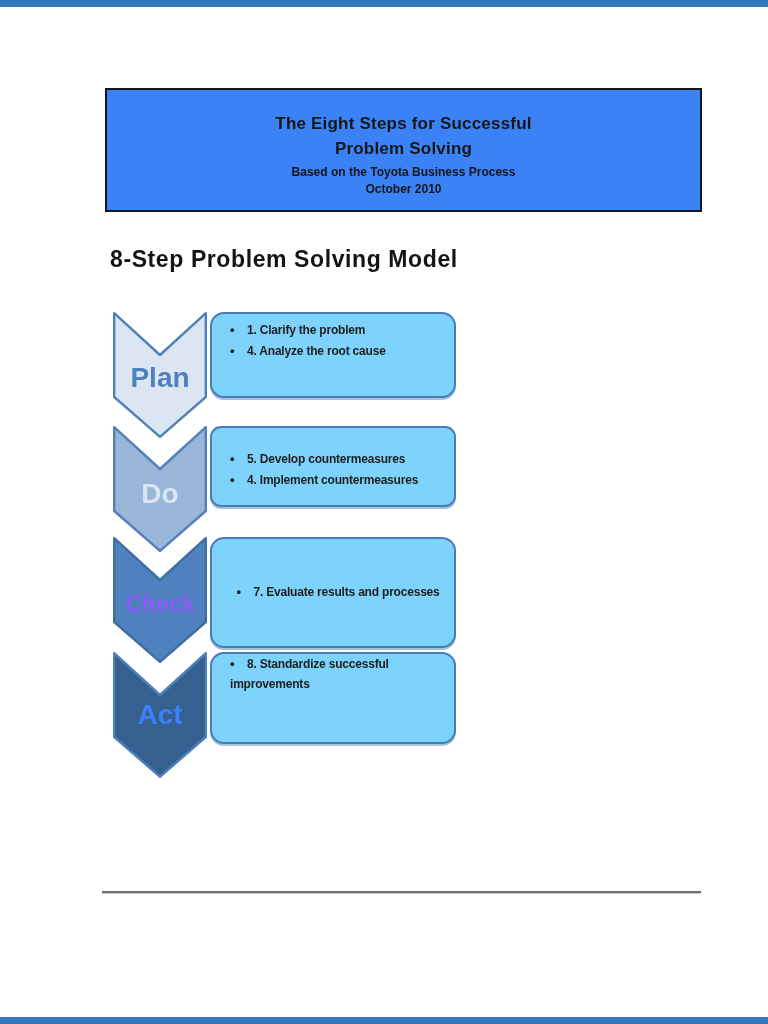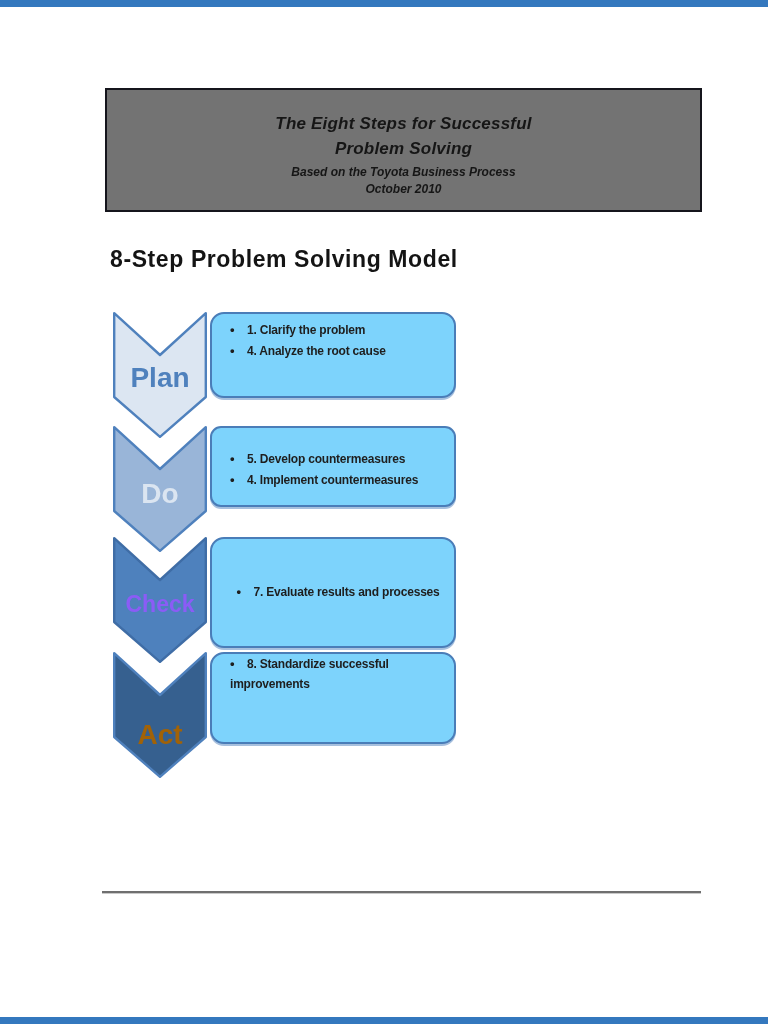--- a/index.html
+++ b/index.html
@@ -92,21 +92,21 @@
     position: absolute; left: 102px; top: 891px;
     width: 599px; height: 2px;
     box-shadow: 0 1px 0 #c9c9c9;
   }
 </style>
 </head>
 <body>
 
 <div class="edge-bar top" style="background: rgb(52, 120, 190);"></div>
 
-<div class="header-box" style="background: #737373; border-color: rgb(21, 21, 28); font-style: italic;">
+<div class="header-box" style="background: #3b82f6; border-color: rgb(21, 21, 28);">
   <div class="header-title">The Eight Steps for Successful</div>
   <div class="header-title">Problem Solving</div>
   <div class="header-sub">Based on the Toyota Business Process</div>
   <div class="header-date">October 2010</div>
 </div>
 
 <h1 class="section-title">8-Step Problem Solving Model</h1>
 
 <div class="chev c0">
   <svg viewBox="0 0 94 126">
@@ -143,21 +143,21 @@
 <div class="step-box b2" style="border-color: rgb(74, 125, 184);">
   <ul>
     <li>7. Evaluate results and processes</li>
   </ul>
 </div>
 
 <div class="chev c3">
   <svg viewBox="0 0 94 126">
     <polygon points="1.2,1.2 47,43 92.8,1.2 92.8,85 47,124.8 1.2,85" stroke-width="2.4" stroke-linejoin="round" fill="#36608f" stroke="#4f81bd"></polygon>
   </svg>
-  <div class="chev-label" style="color: #a16207; margin-top: 20px;">Act</div>
+  <div class="chev-label" style="color: #3b82f6;">Act</div>
 </div>
 <div class="step-box b3" style="border-color: rgb(74, 125, 184);">
   <ul>
     <li>8. Standardize successful improvements</li>
   </ul>
 </div>
 
 <div class="divider" style="background: rgb(111, 111, 111);"></div>
 
 <div class="edge-bar bottom" style="background: rgb(52, 120, 190);"></div>

